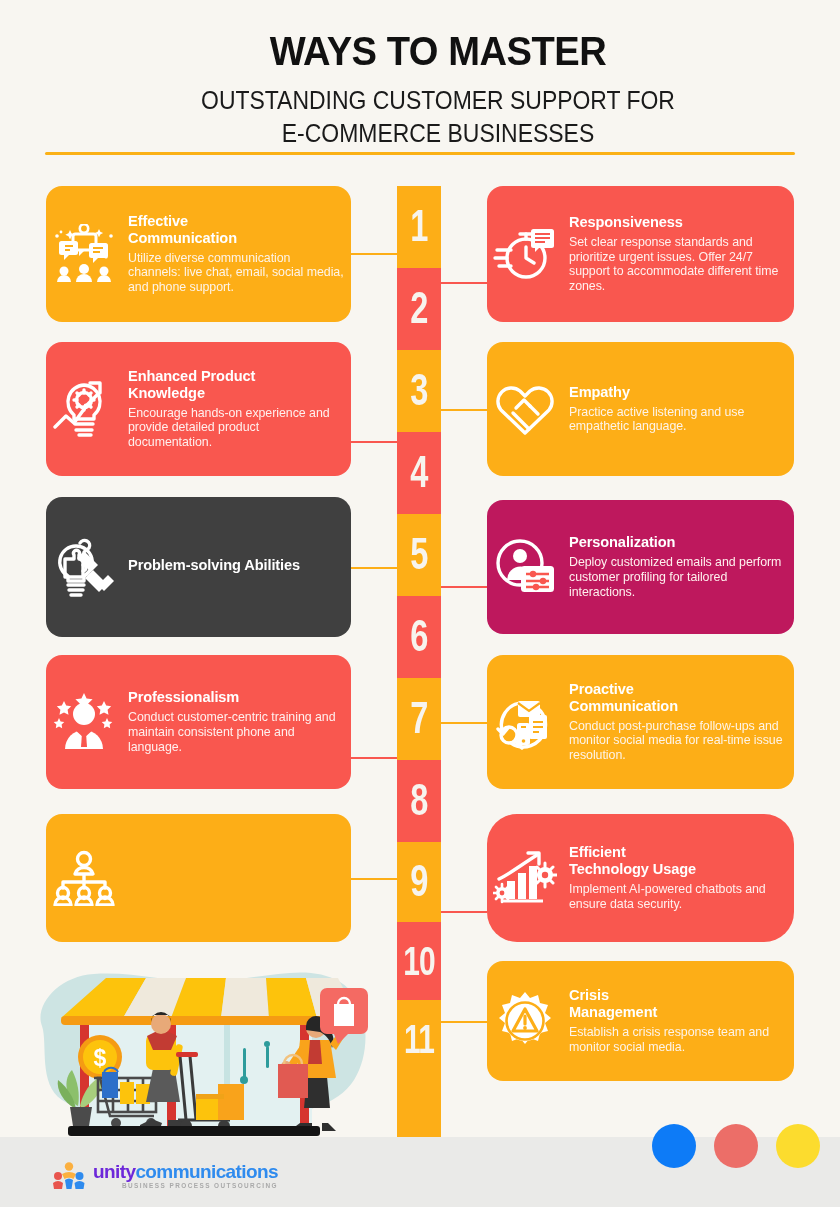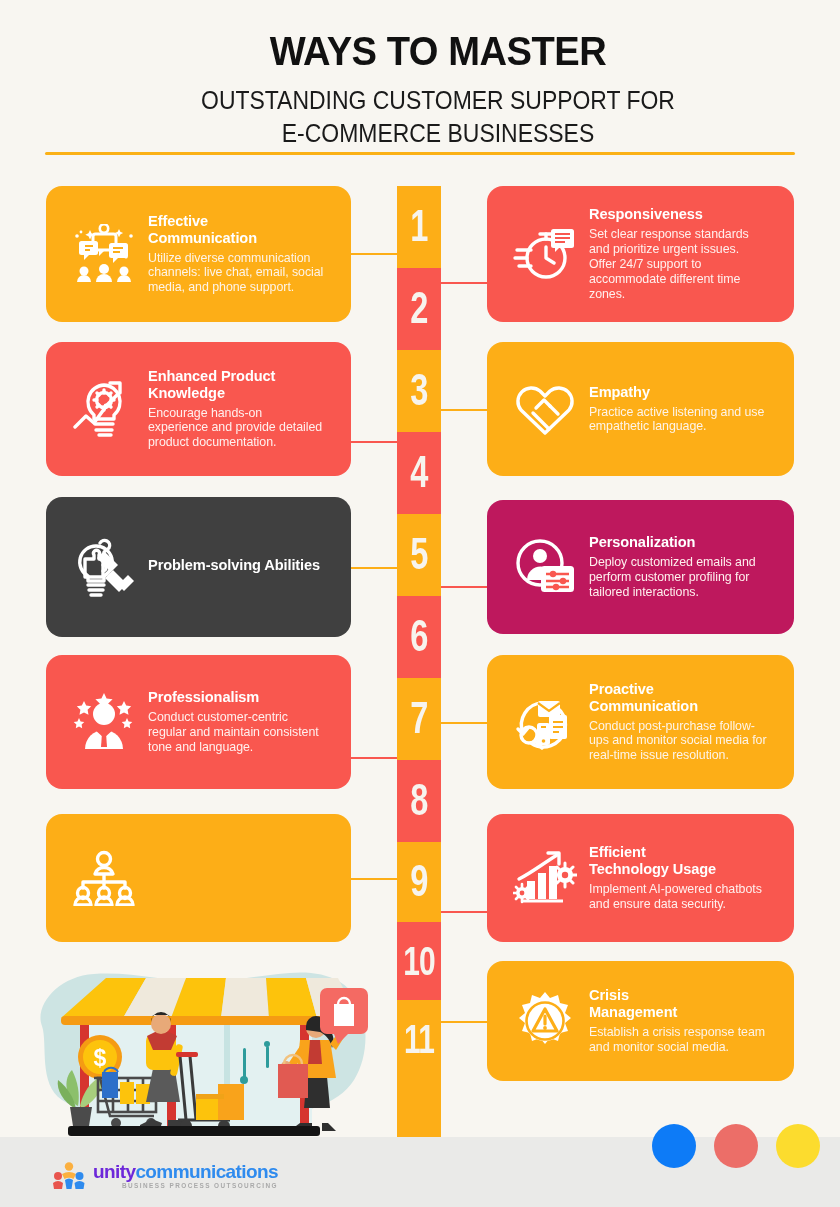--- a/index.html
+++ b/index.html
@@ -50,21 +50,21 @@
   .num-cell span { transform: scaleY(1.18) scaleX(0.88); display:block; }
 
   
   .conn { position: absolute; height: 2px; }
 
   
   .card {
     position: absolute;
     border-radius: 16px;
     display: flex; align-items: center;
-    padding: 0 20px;
+    padding: 0 0;
   }
   .card.orange { background: #FDAE17; }
   .card.red    { background: #F9574F; }
   .card-icon { flex: 0 0 auto; width: 76px; display:flex; align-items:center; justify-content:center; }
   .card-icon svg { display:block; }
   .card-text { flex: 1 1 auto; padding-left: 6px; padding-right: 6px; }
   .card-title {
     color: #FFFFFF; font-weight: 800; font-size: 14.6px;
     line-height: 1.16; margin-bottom: 4px; letter-spacing: -0.1px;
   }
@@ -303,21 +303,21 @@
       <path d="M11 8 l2.2 4.6 l5 0.7 l-3.6 3.5 l0.9 5 l-4.5 -2.4 l-4.5 2.4 l0.9 -5 l-3.6 -3.5 l5 -0.7 z" fill="#FFFFFF"></path>
       <path d="M51 8 l2.2 4.6 l5 0.7 l-3.6 3.5 l0.9 5 l-4.5 -2.4 l-4.5 2.4 l0.9 -5 l-3.6 -3.5 l5 -0.7 z" fill="#FFFFFF"></path>
       <path d="M4 25 l1.6 3.4 l3.7 0.5 l-2.7 2.6 l0.6 3.7 l-3.2 -1.7 l-3.2 1.7 l0.6 -3.7 l-2.7 -2.6 l3.7 -0.5 z" fill="#FFFFFF" transform="translate(2,0)"></path>
       <path d="M56 25 l1.6 3.4 l3.7 0.5 l-2.7 2.6 l0.6 3.7 l-3.2 -1.7 l-3.2 1.7 l0.6 -3.7 l-2.7 -2.6 l3.7 -0.5 z" fill="#FFFFFF" transform="translate(-2,0)"></path>
     </svg>
         </div>
         <div class="card-text">
           <div class="card-title">
             <div>Professionalism</div>
           </div>
-          <div class="card-body">Conduct customer-centric regular and maintain consistent tone and language.</div>
+          <div class="card-body">Conduct customer-centric training and maintain consistent phone and language.</div>
         </div>
       </div>
       <div class="card orange" style="left: 487px; top: 655px; width: 307px; height: 134px; background: rgb(253, 174, 23);">
         <div class="card-icon">
           <svg width="64" height="62" viewBox="0 0 64 62">
       <path d="M10 42 a22 22 0 1 1 8 10" stroke="#FFFFFF" fill="none" stroke-width="3.4" stroke-linecap="round" stroke-linejoin="round"></path>
       <path d="M5 38 l5 5 l5 -6" stroke="#FFFFFF" fill="none" stroke-width="3.4" stroke-linecap="round" stroke-linejoin="round"></path>
       <circle cx="16" cy="44" r="8" stroke="#FFFFFF" fill="none" stroke-width="3.4" stroke-linecap="round" stroke-linejoin="round"></circle>
       <path d="M22 50 l7 7" stroke="#FFFFFF" fill="none" stroke-width="3.4" stroke-linecap="round" stroke-linejoin="round"></path>
       <rect x="25" y="10" width="22" height="16" rx="2" fill="#FFFFFF"></rect>
@@ -345,21 +345,21 @@
       <path d="M31 25 v7 M10 32 h42 M10 32 v6 M31 32 v6 M52 32 v6" stroke="#FFFFFF" fill="none" stroke-width="3.4" stroke-linecap="round" stroke-linejoin="round"></path>
       <circle cx="10" cy="43" r="5.5" stroke="#FFFFFF" fill="none" stroke-width="3.4" stroke-linecap="round" stroke-linejoin="round"></circle>
       <path d="M2 55 a8 8 0 0 1 16 0 z" stroke="#FFFFFF" fill="none" stroke-width="3.4" stroke-linecap="round" stroke-linejoin="round"></path>
       <circle cx="31" cy="43" r="5.5" stroke="#FFFFFF" fill="none" stroke-width="3.4" stroke-linecap="round" stroke-linejoin="round"></circle>
       <path d="M23 55 a8 8 0 0 1 16 0 z" stroke="#FFFFFF" fill="none" stroke-width="3.4" stroke-linecap="round" stroke-linejoin="round"></path>
       <circle cx="52" cy="43" r="5.5" stroke="#FFFFFF" fill="none" stroke-width="3.4" stroke-linecap="round" stroke-linejoin="round"></circle>
       <path d="M44 55 a8 8 0 0 1 16 0 z" stroke="#FFFFFF" fill="none" stroke-width="3.4" stroke-linecap="round" stroke-linejoin="round"></path>
     </svg>
         </div>
       </div>
-      <div class="card red" style="left: 487px; top: 814px; width: 307px; height: 128px; background: rgb(249, 87, 79);">
+      <div class="card red" style="left: 487px; top: 814px; width: 307px; height: 128px; background: rgb(249, 87, 79); border-radius: 30px;">
         <div class="card-icon">
           <svg width="64" height="58" viewBox="0 0 64 58">
       <rect x="14" y="32" width="8" height="18" fill="#FFFFFF"></rect>
       <rect x="25" y="24" width="8" height="26" fill="#FFFFFF"></rect>
       <rect x="36" y="17" width="8" height="33" fill="#FFFFFF"></rect>
       <path d="M10 52 h40" stroke="#FFFFFF" stroke-width="3"></path>
       <path d="M6 30 C18 24 28 16 44 6" stroke="#FFFFFF" fill="none" stroke-width="3.4" stroke-linecap="round" stroke-linejoin="round"></path>
       <path d="M35 4 h11 v11" stroke="#FFFFFF" fill="none" stroke-width="3.4" stroke-linecap="round" stroke-linejoin="round"></path>
       <circle cx="52" cy="26" r="8" fill="#FFFFFF"></circle>
       <circle cx="52" cy="26" r="3.2" fill="#F9574F"></circle>

